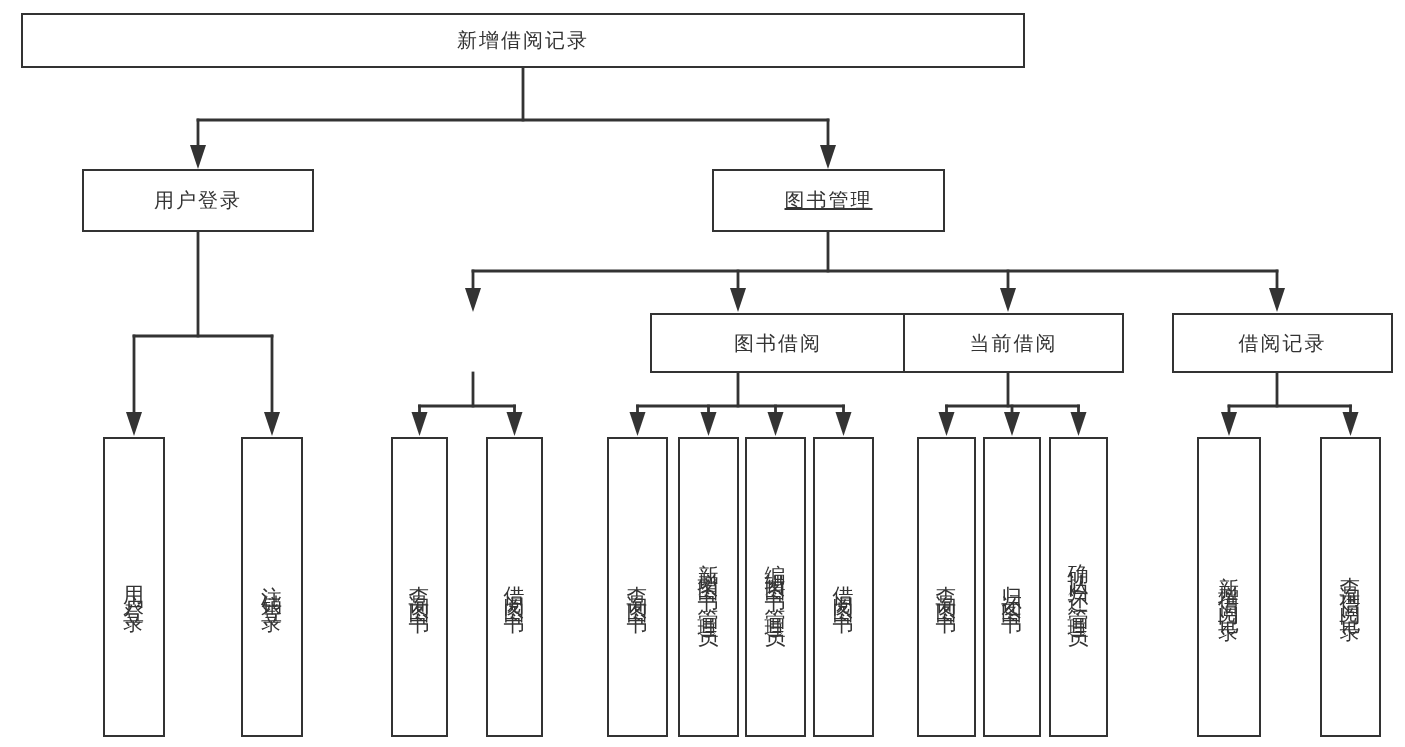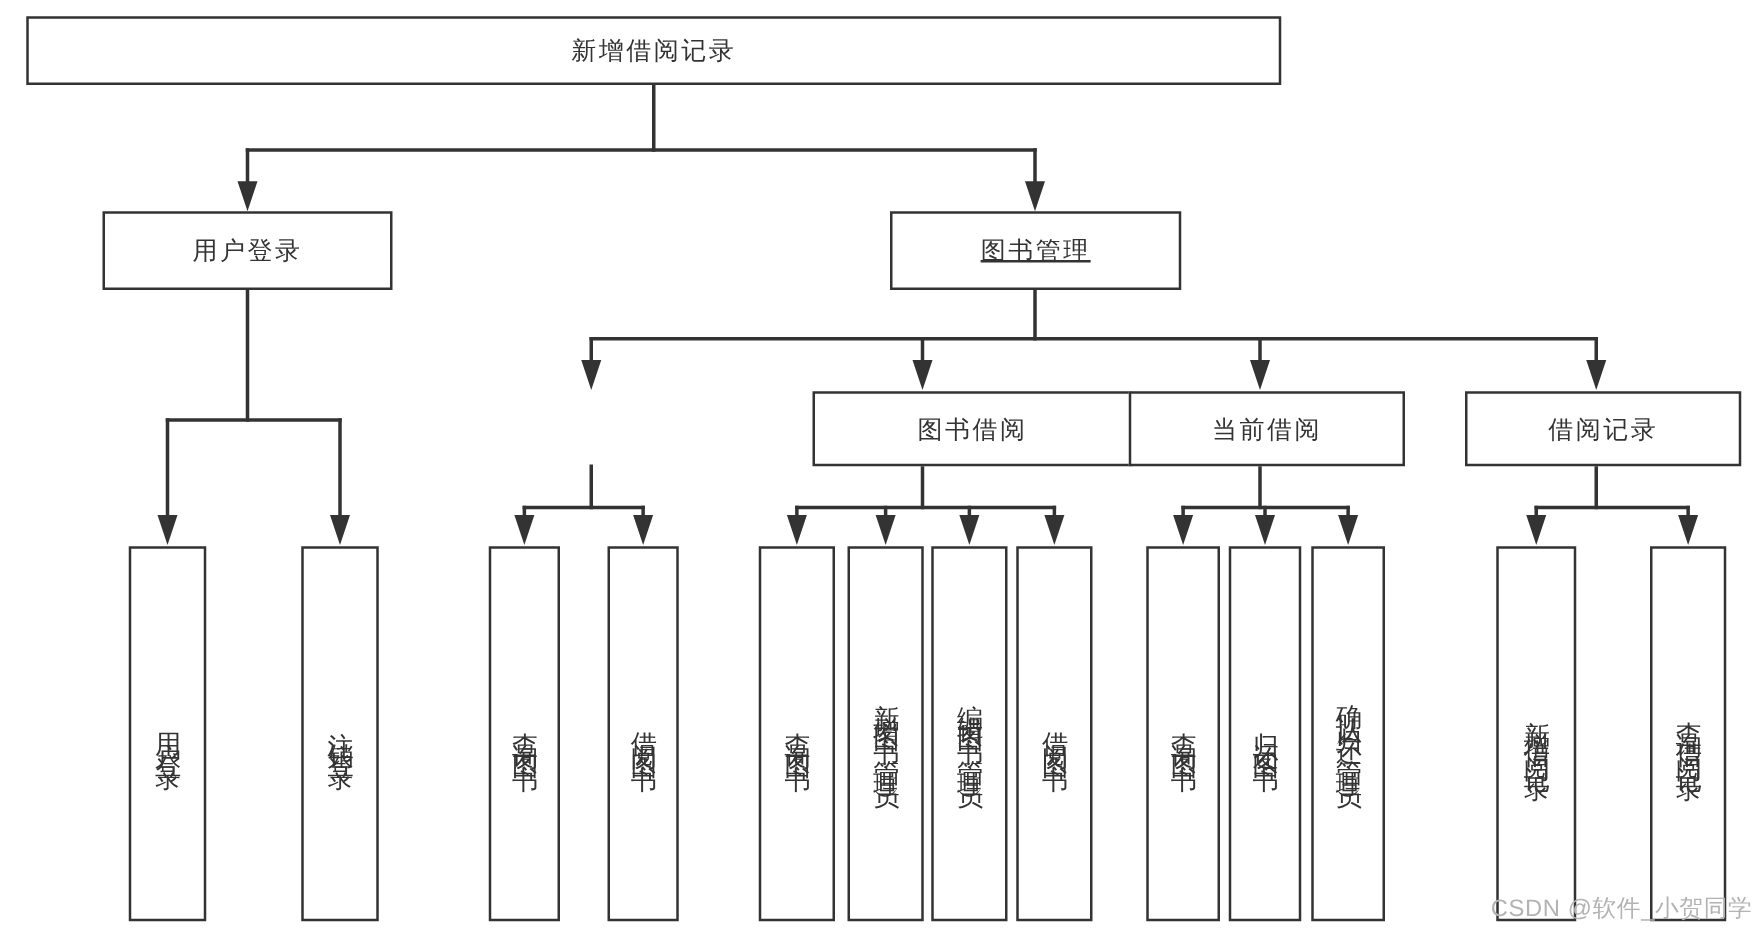--- a/index.html
+++ b/index.html
@@ -179,15 +179,14 @@
     <span class="vtext">确认归还（管理员）</span>
   </div>
 
   <div class="box leaf" style="left:1197px; top:437px; width:64px; height:300px;">
     <span class="vtext">新增借阅记录</span>
   </div>
   <div class="box leaf" style="left:1320px; top:437px; width:61px; height:300px;">
     <span class="vtext">查询借阅记录</span>
   </div>
 
-  <div class="watermark">CSDN @软件_小贺同学</div>
 
 </div>
 
 </body></html>

